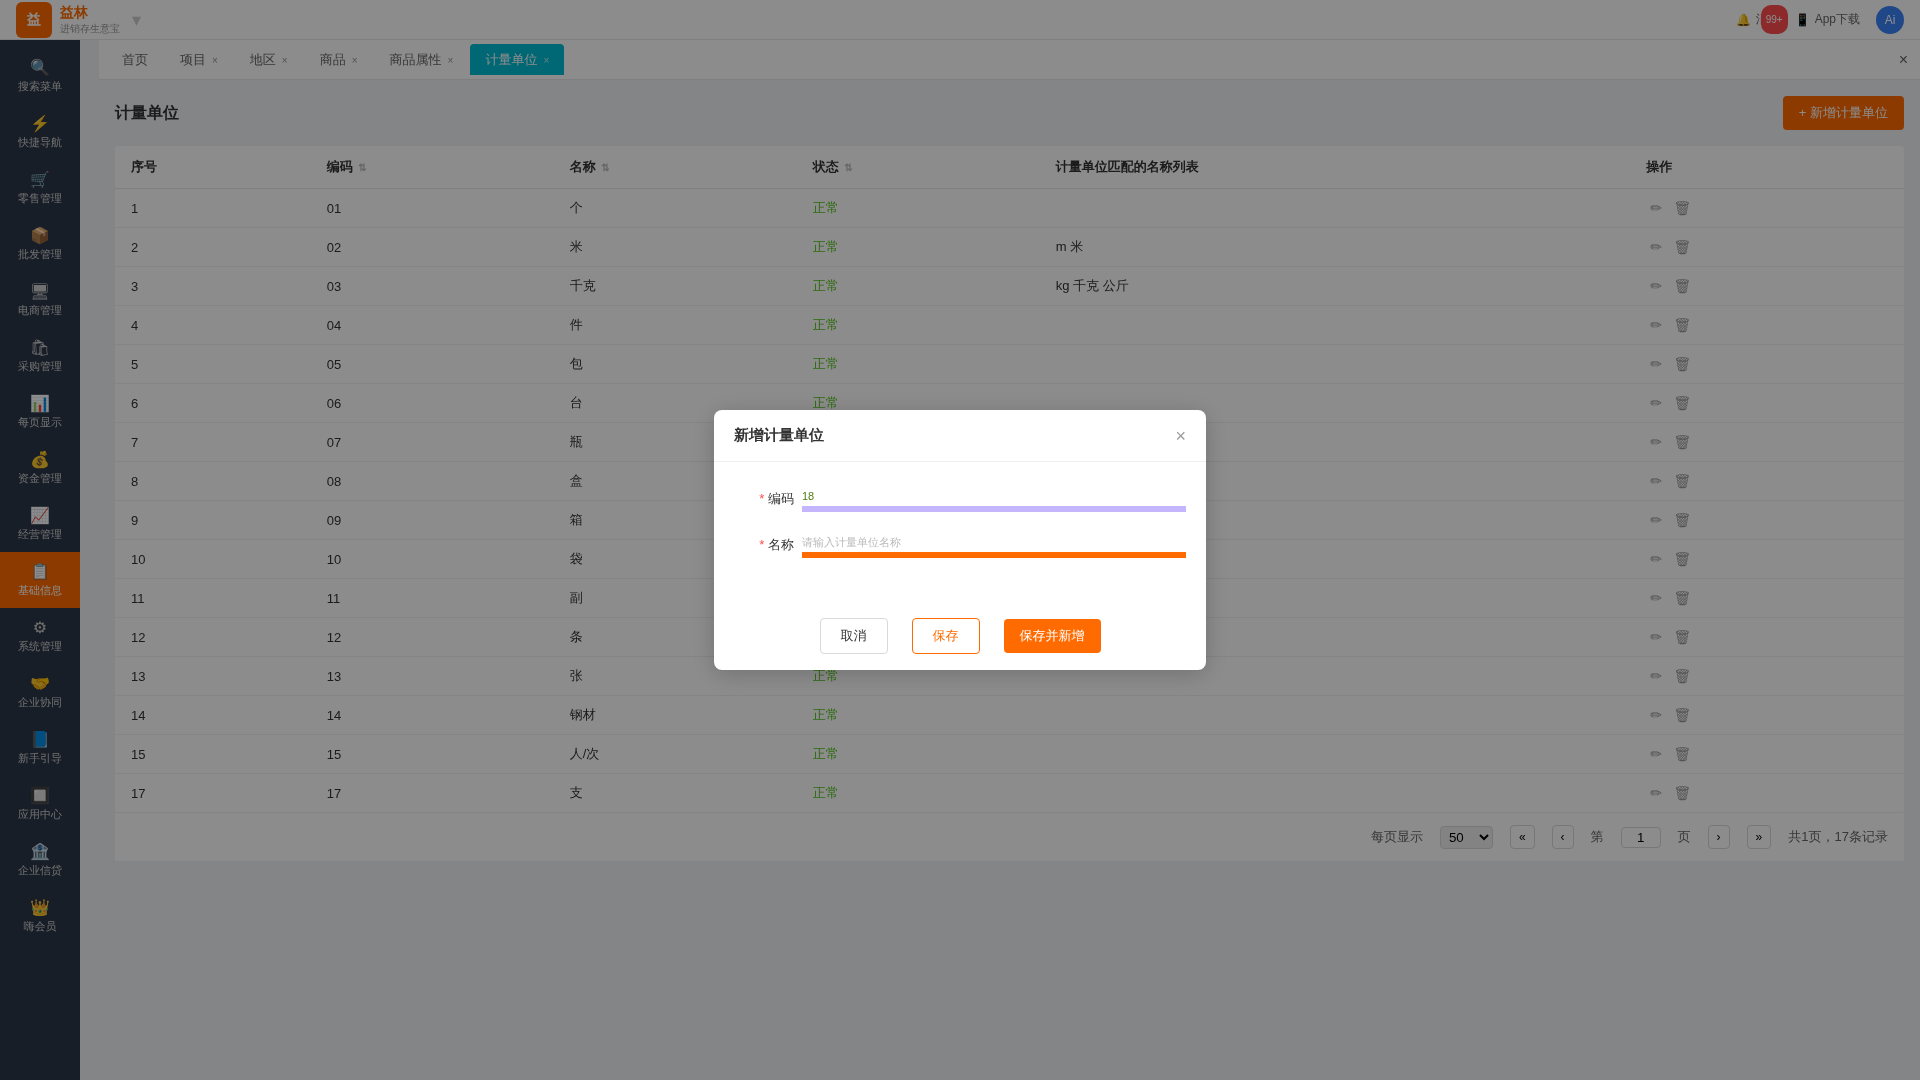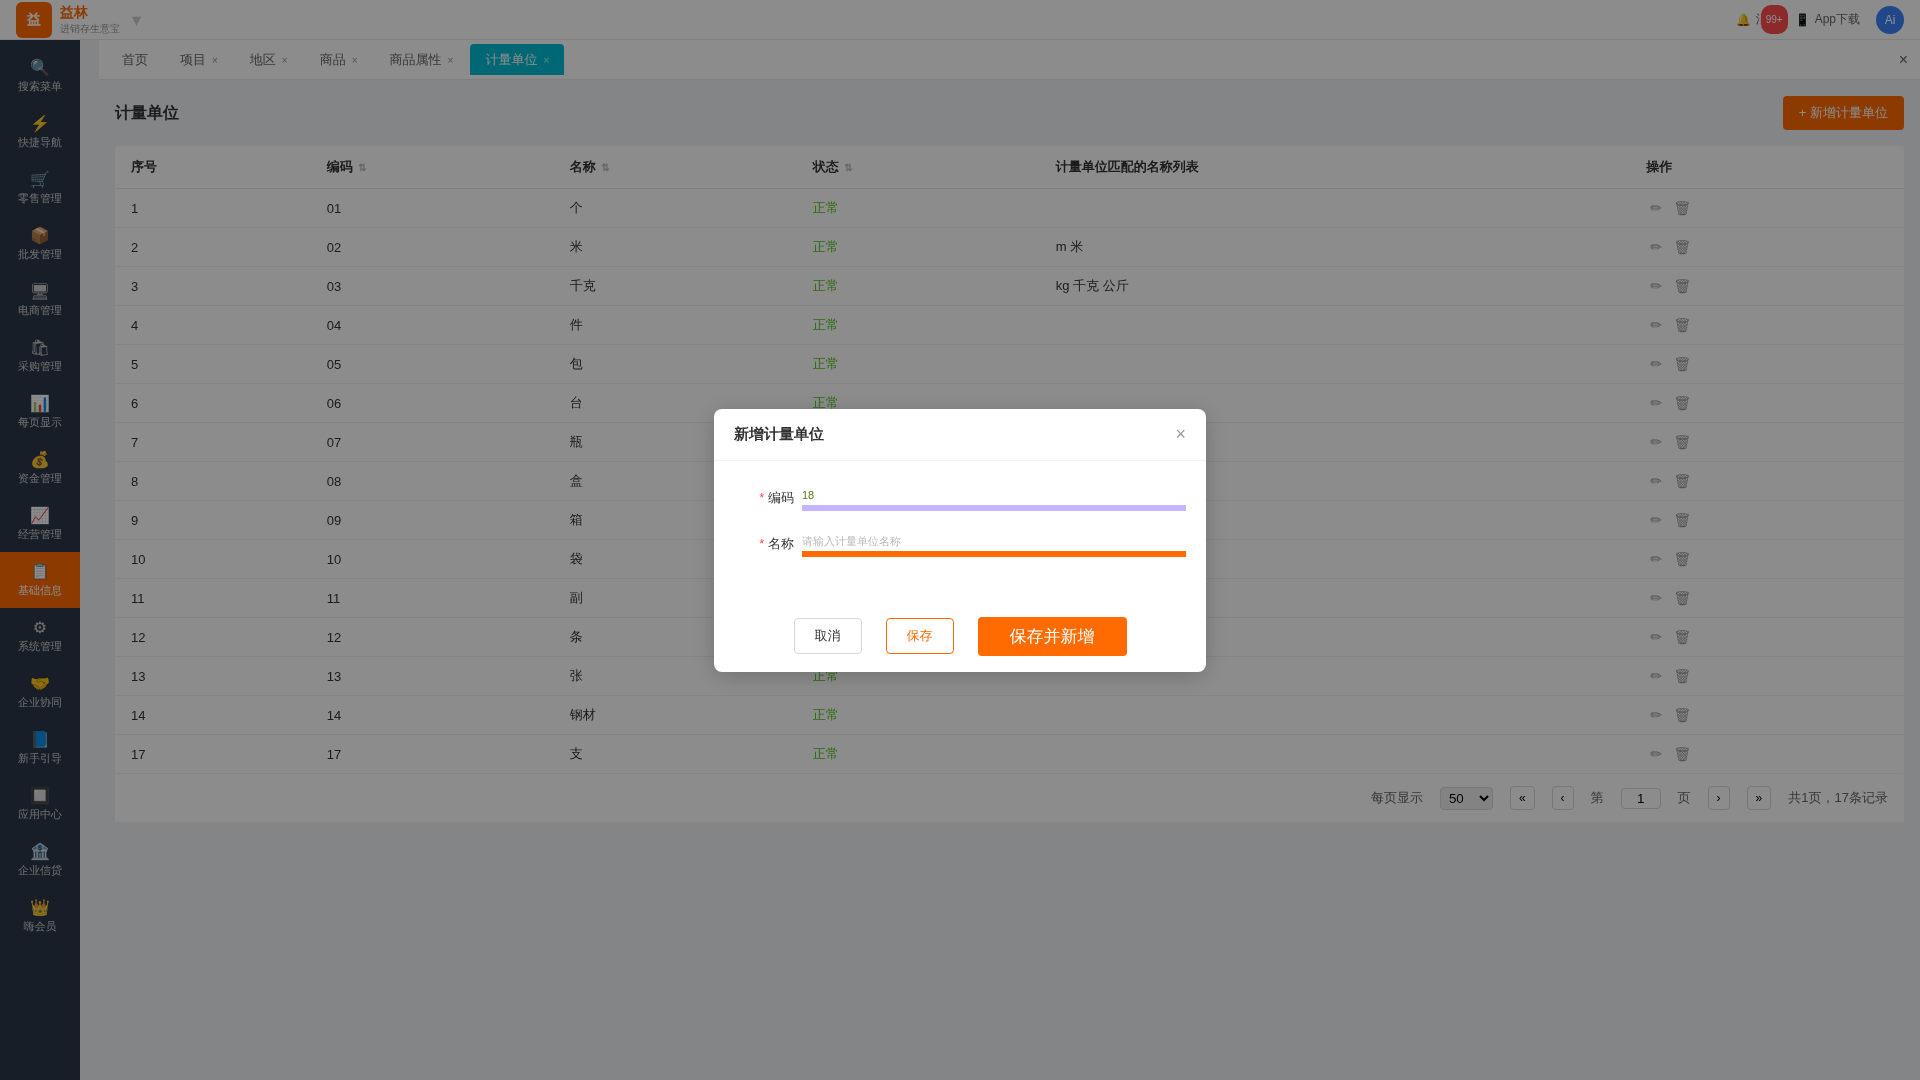--- a/index.html
+++ b/index.html
@@ -129,22 +129,22 @@
     .btn-cancel { 
       padding: 8px 20px; border: 1px solid #d9d9d9; border-radius: 4px;
       background: #fff; cursor: pointer; font-size: 13px; color: #333;
     }
     .btn-save { 
       padding: 8px 20px; border: none; border-radius: 4px;
       background: #fff; border: 1px solid #ff6b00; color: #ff6b00;
       cursor: pointer; font-size: 13px;
     }
     .btn-save-new { 
-      padding: 8px 32px; border: none; border-radius: 4px;
-      background: #ff6b00; color: #fff; cursor: pointer; font-size: 17px;
+      padding: 8px 16px; border: none; border-radius: 4px;
+      background: #ff6b00; color: #fff; cursor: pointer; font-size: 13px;
     }
 
     .sort-icon { font-size: 10px; color: #bbb; margin-left: 2px; }
   </style>
 </head>
 <body>
 
 <div class="app-container">
 
   <div class="top-bar">
@@ -439,20 +439,31 @@
       <td>14</td>
       <td>钢材</td>
       <td><span class="status-normal">正常</span></td>
       <td></td>
       <td>
         <span class="action-btn">✏</span>
         <span class="action-btn">🗑</span>
       </td>
     </tr>
                 <tr>
+      <td>15</td>
+      <td>15</td>
+      <td>人/次</td>
+      <td><span class="status-normal">正常</span></td>
+      <td></td>
+      <td>
+        <span class="action-btn">✏</span>
+        <span class="action-btn">🗑</span>
+      </td>
+    </tr>
+                <tr>
       <td>17</td>
       <td>17</td>
       <td>支</td>
       <td><span class="status-normal">正常</span></td>
       <td></td>
       <td>
         <span class="action-btn">✏</span>
         <span class="action-btn">🗑</span>
       </td>
     </tr>

